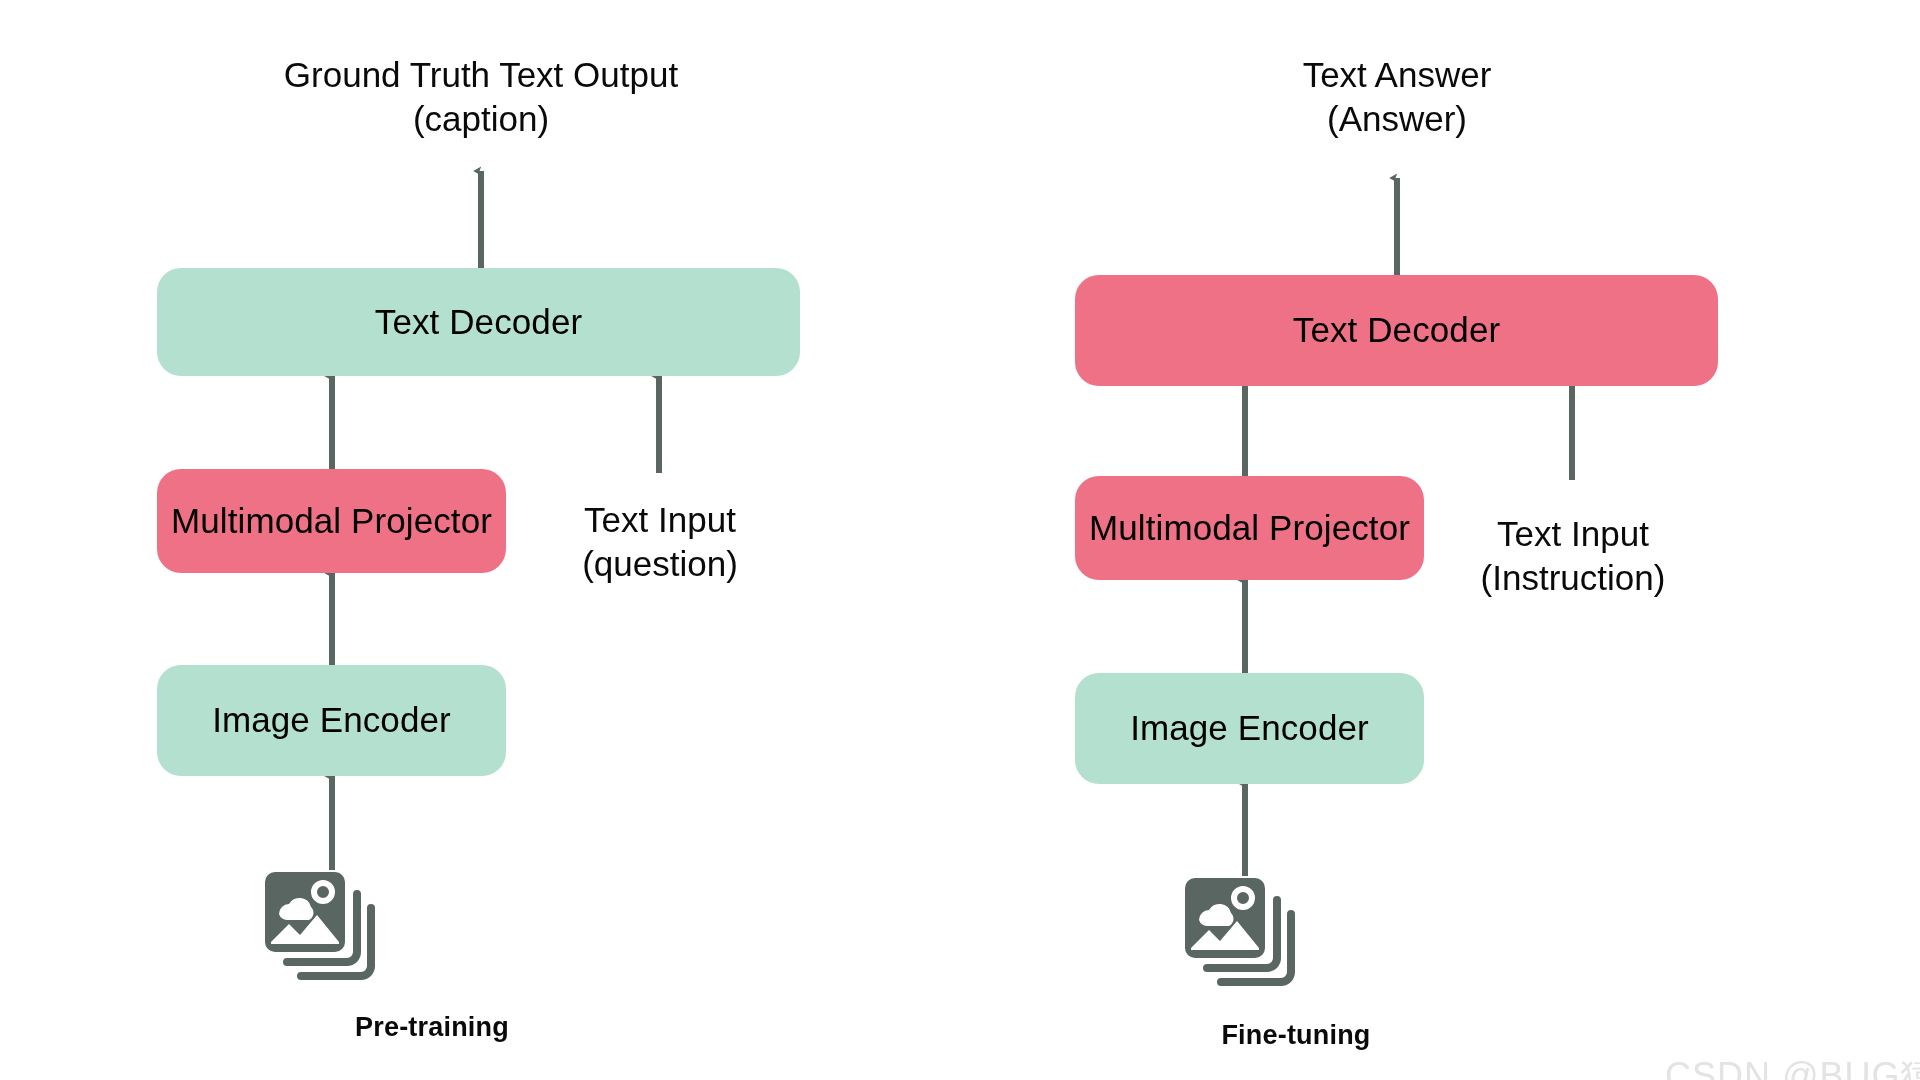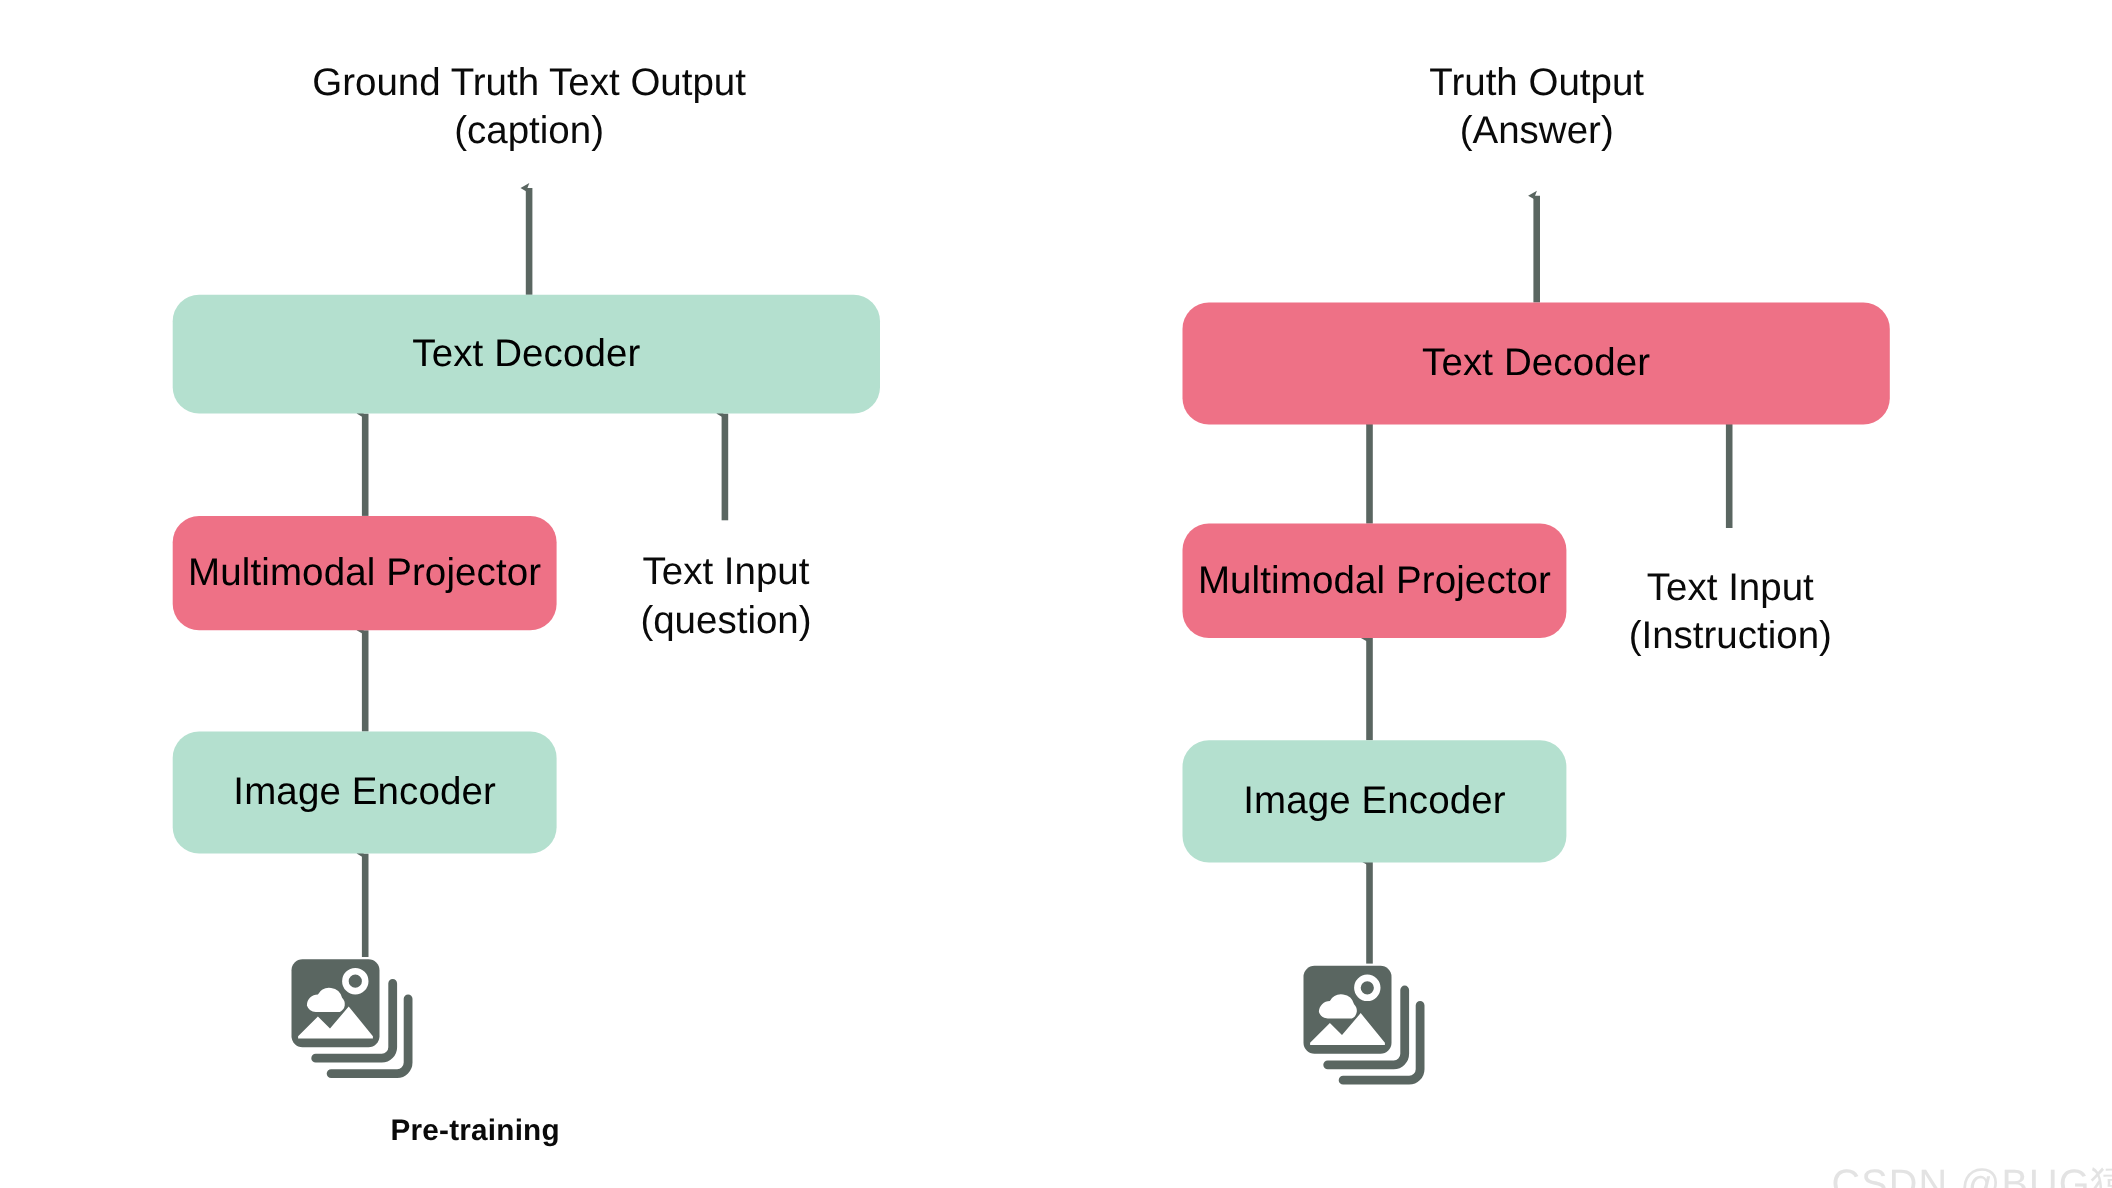--- a/index.html
+++ b/index.html
@@ -165,21 +165,21 @@
       <circle cx="60" cy="22" r="9" fill="none" stroke="#ffffff" stroke-width="6"></circle>
 
       <path d="M16 44 a10 10 0 0 1 10 -10 a12 12 0 0 1 22 3 a8 8 0 0 1 -2 13 h-22 a9 9 0 0 1 -8 -6 z" fill="#ffffff"></path>
 
       <path d="M8 72 l18 -18 l11 11 l17 -20 l22 27 v2 h-68 z" fill="#ffffff"></path>
     </svg>
   </div>
 
   <div class="label bold" style="left:282px; top:982px; width:300px;">Pre-training</div>
 
-  <div class="label" style="left:1222px; top:25px; width:350px;">Truth Output
+  <div class="label" style="left:1222px; top:25px; width:350px;">Text Answer
 (Answer)</div>
 
   <div class="block notfrozen" style="left:1075px; top:247px; width:643px; height:111px;">
     <span>Text Decoder</span>
   </div>
 
   <div class="block notfrozen" style="left:1075px; top:448px; width:349px; height:104px;">
     <span>Multimodal
 Projector</span>
   </div>
@@ -195,17 +195,18 @@
     <svg width="132" height="132" viewBox="0 0 132 132" xmlns="http://www.w3.org/2000/svg">
       <path d="M38 106 h60 a10 10 0 0 0 10 -10 v-58" fill="none" stroke="#5a6661" stroke-width="8" stroke-linecap="round" stroke-linejoin="round"></path>
       <path d="M24 92 h60 a10 10 0 0 0 10 -10 v-58" fill="none" stroke="#5a6661" stroke-width="8" stroke-linecap="round" stroke-linejoin="round"></path>
       <rect x="2" y="2" width="80" height="80" rx="10" ry="10" fill="#5a6661"></rect>
       <circle cx="60" cy="22" r="9" fill="none" stroke="#ffffff" stroke-width="6"></circle>
       <path d="M16 44 a10 10 0 0 1 10 -10 a12 12 0 0 1 22 3 a8 8 0 0 1 -2 13 h-22 a9 9 0 0 1 -8 -6 z" fill="#ffffff"></path>
       <path d="M8 72 l18 -18 l11 11 l17 -20 l22 27 v2 h-68 z" fill="#ffffff"></path>
     </svg>
   </div>
 
+  <div class="label bold" style="left:1146px; top:990px; width:300px;">Fine-tuning</div>
 
 
   <div class="watermark" style="left:1665px; top:1024px;">CSDN @BUG猿</div>
 
 </div>
 
 </body></html>

